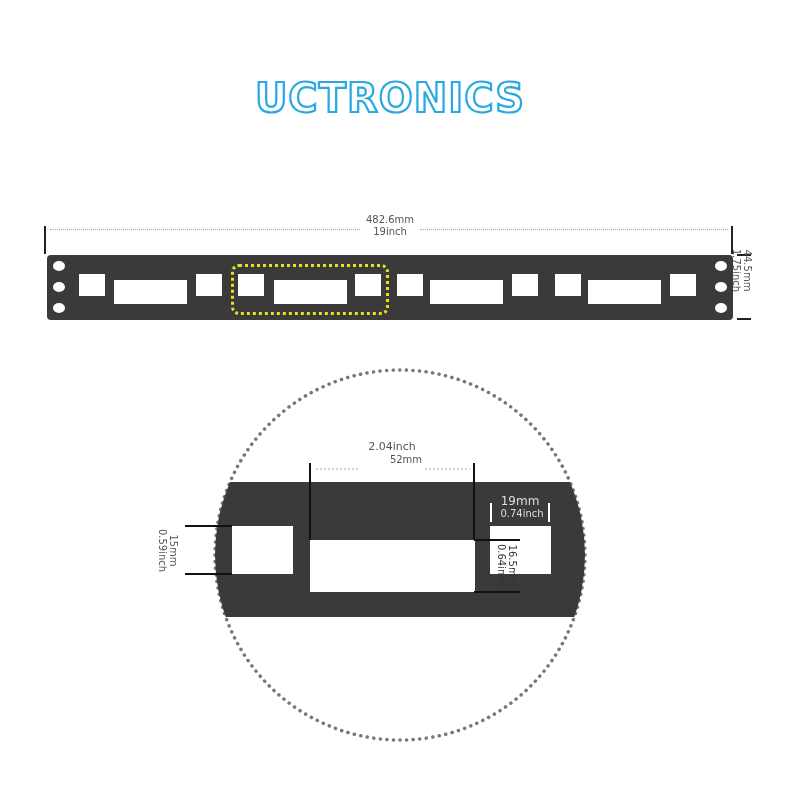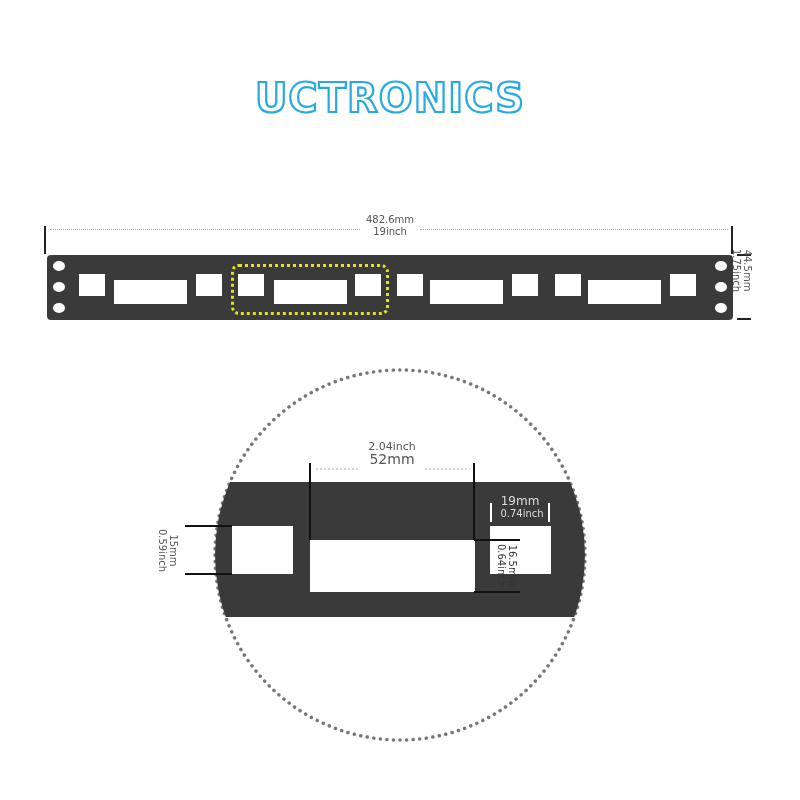--- a/index.html
+++ b/index.html
@@ -83,21 +83,21 @@
   <line x1="316" y1="469" x2="360" y2="469" stroke="#aaa" stroke-width="1" stroke-dasharray="2 2"></line>
   <line x1="425" y1="469" x2="470" y2="469" stroke="#aaa" stroke-width="1" stroke-dasharray="2 2"></line>
   <line x1="185" y1="526" x2="232" y2="526" stroke="#111" stroke-width="2"></line>
   <line x1="185" y1="574" x2="232" y2="574" stroke="#111" stroke-width="2"></line>
   <line x1="474" y1="540" x2="520" y2="540" stroke="#111" stroke-width="2"></line>
   <line x1="474" y1="592" x2="520" y2="592" stroke="#111" stroke-width="2"></line>
   <line x1="491" y1="503" x2="491" y2="522" stroke="#fff" stroke-width="2"></line>
   <line x1="549" y1="503" x2="549" y2="522" stroke="#fff" stroke-width="2"></line>
 </svg>
 
-<div class="dim-text" style="left:362px; top:454px; width:60px; font-size:14px;">52mm</div>
+<div class="dim-text" style="left:376px; top:454px; width:60px; font-size:10px;">52mm</div>
 <div class="dim-text" style="left:362px; top:441px; width:60px; font-size:11px;">2.04inch</div>
 
 <div class="dim-text" style="left:492px; top:496px; width:56px; color:#ddd; font-size:12px;">19mm</div>
 <div class="dim-text" style="left:492px; top:508px; width:60px; color:#ddd; font-size:10px;">0.74inch</div>
 
 <div class="dim-text rot" style="left:148px; top:545px; width:50px;">15mm</div>
 <div class="dim-text rot" style="left:137px; top:545px; width:50px;">0.59inch</div>
 
 <div class="dim-text rot" style="left:487px; top:560px; width:50px; color:#333;">16.5mm</div>
 <div class="dim-text rot" style="left:476px; top:560px; width:50px; color:#333;">0.64inch</div>

